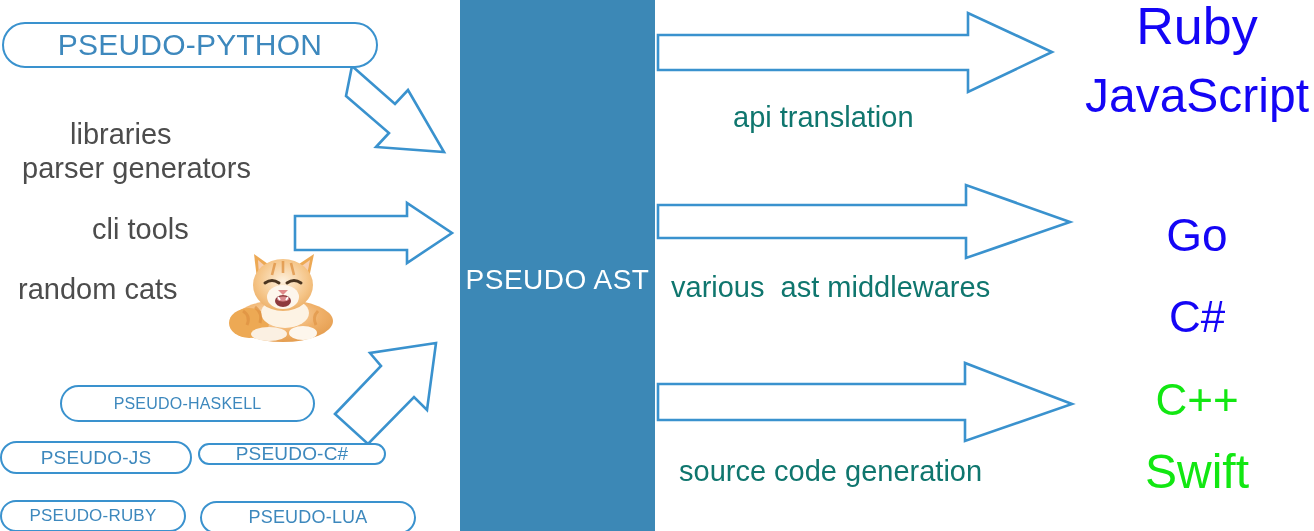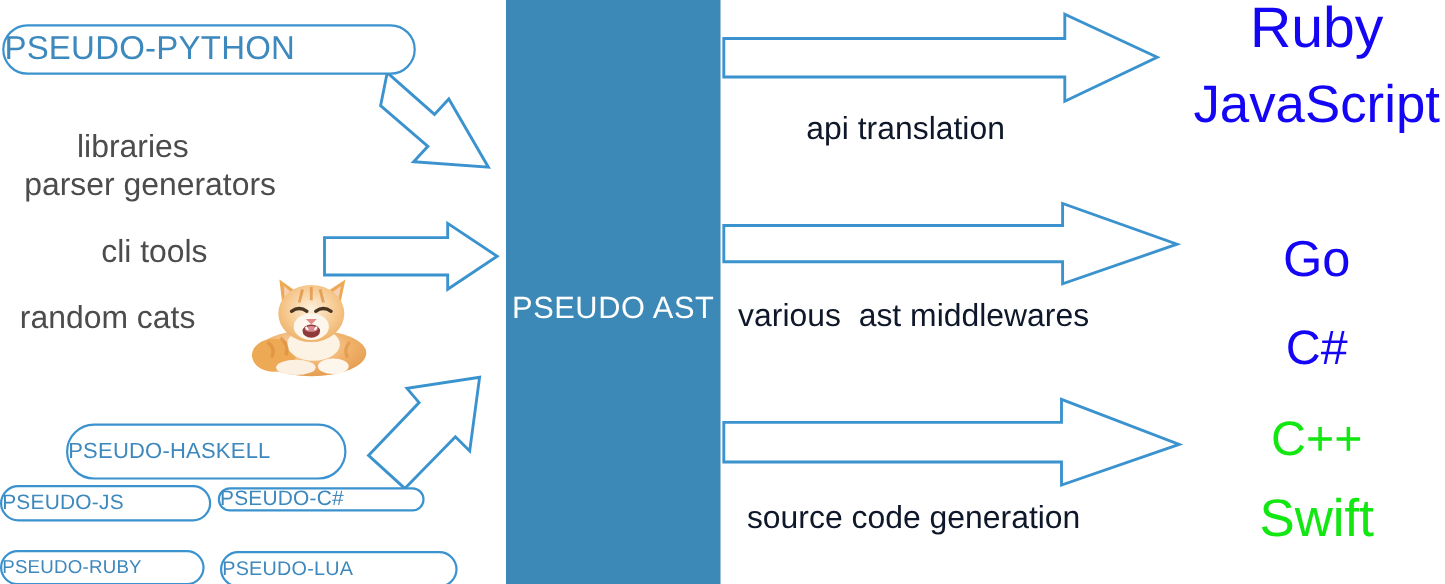--- a/index.html
+++ b/index.html
@@ -12,27 +12,27 @@
   }
   #stage{position:relative;width:1314px;height:531px;overflow:hidden;}
 
   
   .pill{
     position:absolute;
     box-sizing:border-box;
     border:2.2px solid #3a92ce;
     border-radius:999px;
     color:#3d88bd;
-    display:flex;align-items:center;
+    display:flex;align-items:center;justify-content:center;
     background:#fff;
     white-space:nowrap;
     letter-spacing:.2px;
   }
   .pill-python{left:2px;top:22px;width:376px;height:46px;font-size:30px;}
-  .pill-haskell{left:60px;top:385px;width:255px;height:51px;font-size:20px;}
+  .pill-haskell{left:60px;top:385px;width:255px;height:37px;font-size:16px;}
   .pill-js{left:0px;top:441px;width:192px;height:33px;font-size:19px;}
   .pill-csharp{left:198px;top:443px;width:188px;height:22px;font-size:19px;}
   .pill-ruby{left:0px;top:500px;width:186px;height:32px;font-size:17px;}
   .pill-lua{left:200px;top:501px;width:216px;height:33px;font-size:18px;}
 
   
   .grey-text{
     position:absolute;
     color:#4c4c4c;
     font-size:29px;
@@ -51,21 +51,21 @@
   #ast-label{
     position:absolute;left:460px;top:264px;width:195px;
     text-align:center;color:#ffffff;font-size:28px;letter-spacing:.5px;
   }
 
   
   svg.layer{position:absolute;left:0;top:0;width:1314px;height:531px;pointer-events:none;}
 
   
   .arrow-caption{
-    position:absolute;color:#0f172a;font-size:29px;white-space:pre;
+    position:absolute;color:#0f766e;font-size:29px;white-space:pre;
   }
   .cap-api{left:733px;top:101px;}
   .cap-mid{left:671px;top:271px;}
   .cap-src{left:679px;top:455px;}
 
   
   .lang{
     position:absolute;width:234px;left:1080px;text-align:center;
     white-space:nowrap;font-weight:400;
   }

